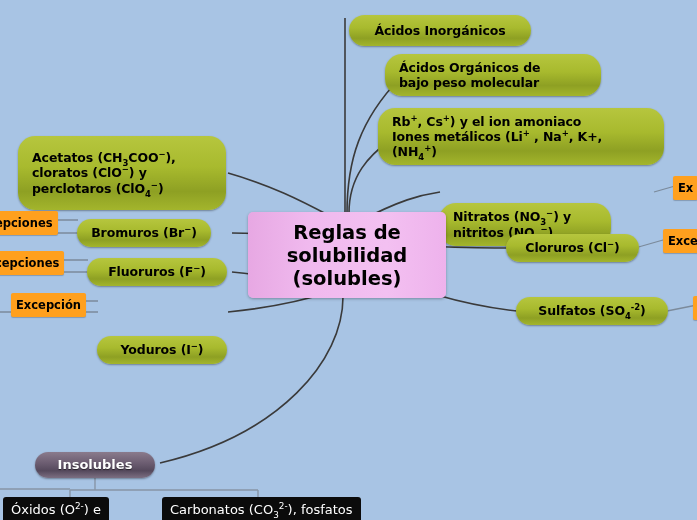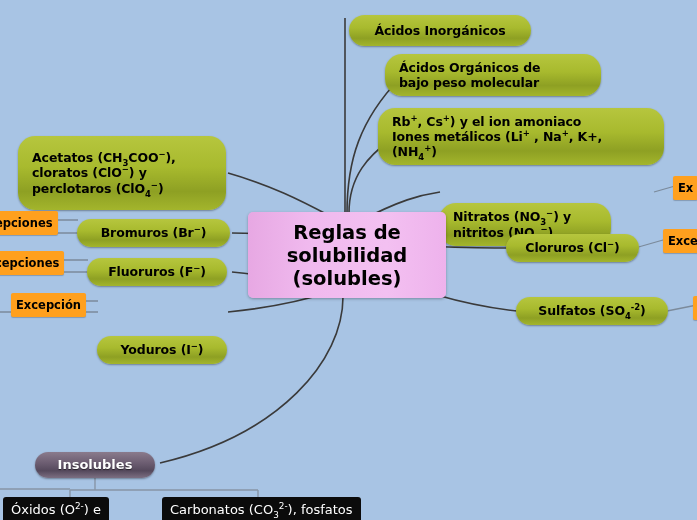--- a/index.html
+++ b/index.html
@@ -206,21 +206,21 @@
       </div>
       <div>
         <span>cloratos (ClO</span><sup>−</sup><span>) y</span>
       </div>
       <div>
         <span>perclotaros (ClO</span><sub>4</sub><sup>−</sup><span>)</span>
       </div>
     </div>
   </div>
 
-  <div class="node n-green center-text" style="left:77px; top:219px; width:153px; height:28px;">
+  <div class="node n-green center-text" style="left:77px; top:219px; width:134px; height:28px;">
     <span><span>Bromuros (Br</span><sup>−</sup><span>)</span></span>
   </div>
 
   <div class="node n-green center-text" style="left:87px; top:258px; width:140px; height:28px;">
     <span><span>Fluoruros (F</span><sup>−</sup><span>)</span></span>
   </div>
 
   <div class="node n-green center-text" style="left:97px; top:298px; width:130px; height:28px;margin-top:38px;">
     <span><span>Yoduros (I</span><sup>−</sup><span>)</span></span>
   </div>

